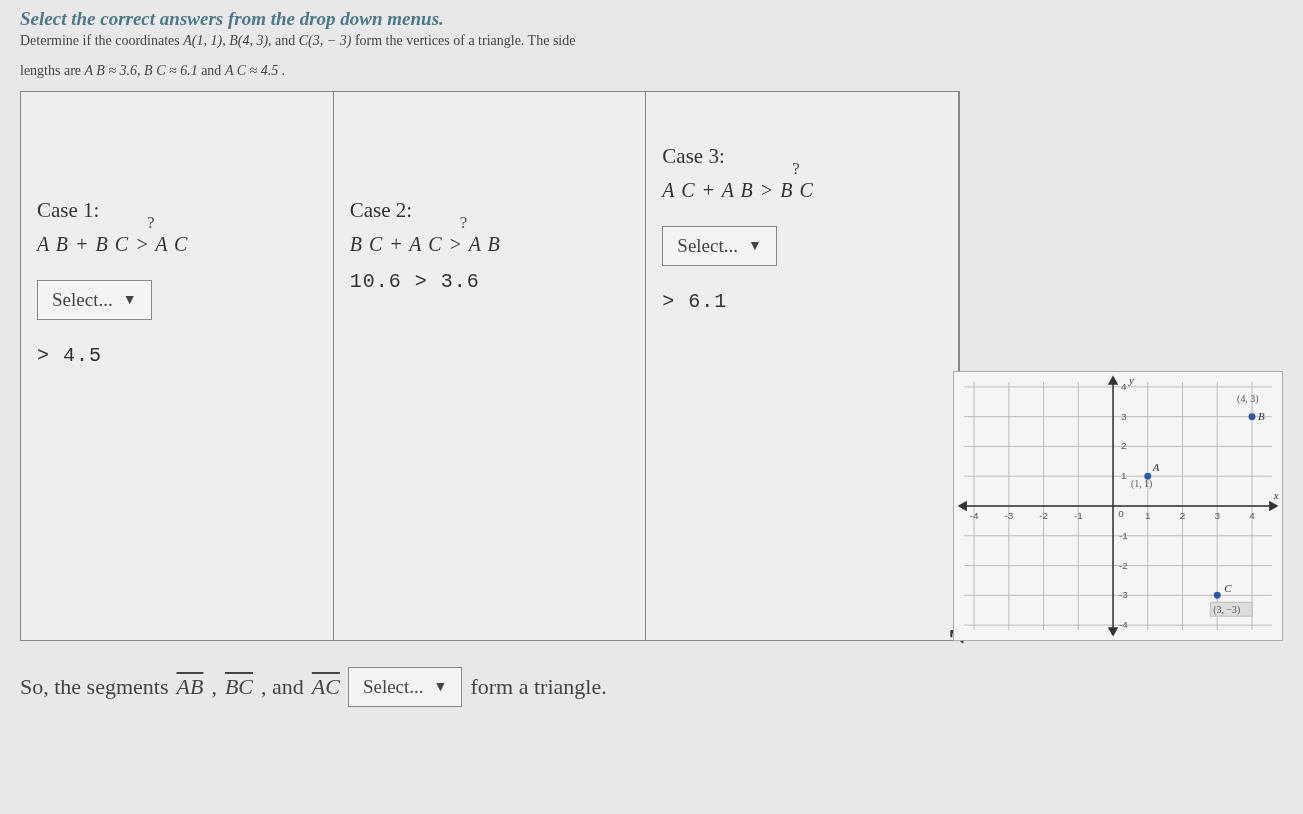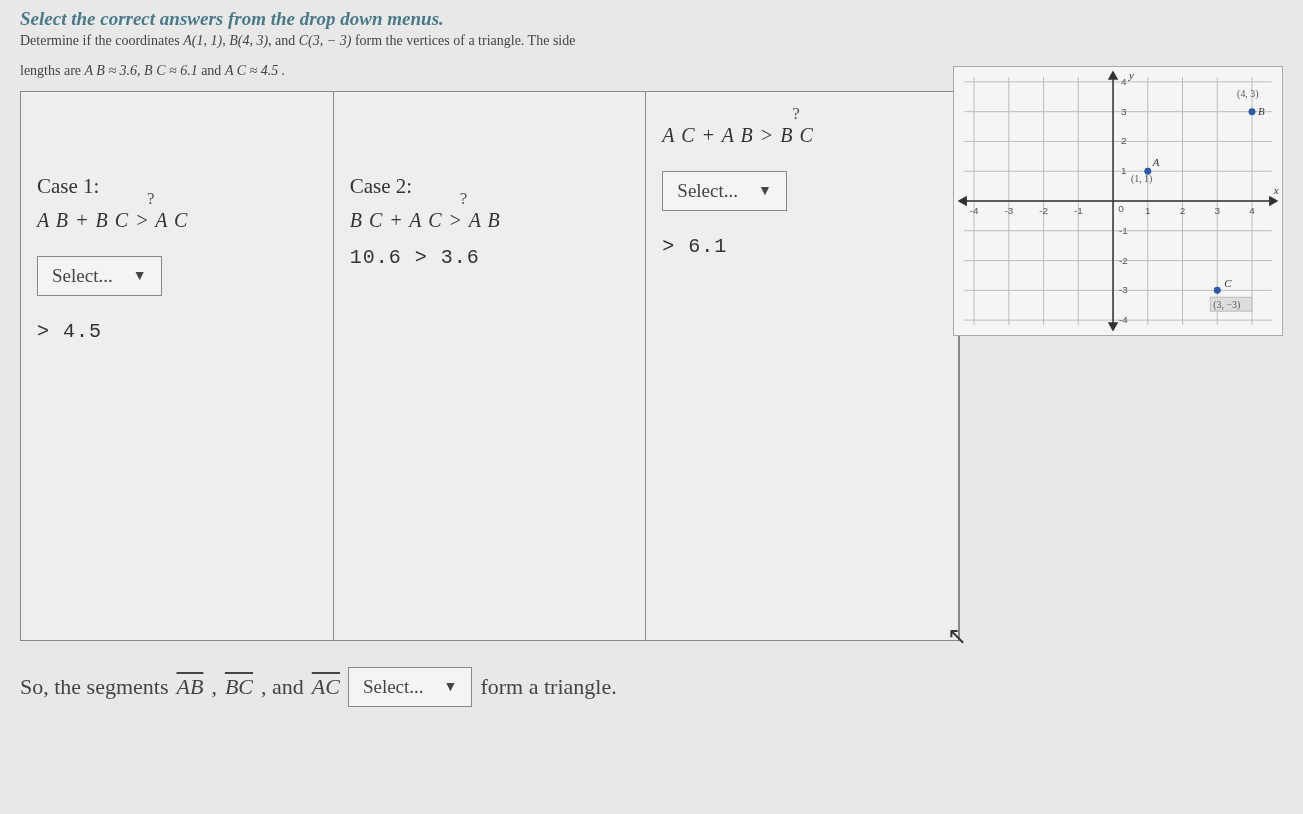--- a/index.html
+++ b/index.html
@@ -16,45 +16,45 @@
       font-style: italic;
       font-size: 19px;
     }
     .problem-text {
       font-size: 14px;
       line-height: 1.6;
       color: #444;
       margin-bottom: 8px;
     }
     .italic { font-style: italic; }
-    .main-row { display: flex; gap: 10px; align-items: flex-start; }
+    .main-row { display: flex; gap: 10px; align-items: flex-end; }
     .cases-box {
       border: 1px solid #888;
       background: #eee;
       display: flex;
       width: 940px;
       height: 550px;
     }
     .case-col {
       flex: 1;
       border-right: 1px solid #888;
       padding: 22px 16px;
       font-size: 20px;
       color: #333;
     }
     .case-col:last-child { border-right: none; }
-    .case-title { margin-top: 60px; margin-bottom: 8px; font-size: 21px; }
+    .case-title { margin-top: 84px; margin-bottom: 8px; font-size: 21px; }
     .case-col:nth-child(3) .case-title { margin-top: 30px; }
     .ineq { font-style: italic; position: relative; margin: 10px 0 14px 0; letter-spacing: 1px; }
     .q-above { position: absolute; top: -20px; font-style: normal; font-size: 17px; color: #555; }
     .num-line { margin: 14px 0; font-family: 'Courier New', monospace; font-size: 20px; letter-spacing: 1px; }
     .dropdown {
       display: inline-flex;
       align-items: center;
-      gap: 20px;
+      gap: 10px;
       border: 1px solid #888;
       background: #f4f4f4;
       padding: 8px 14px;
       font-size: 19px;
       color: #444;
       cursor: pointer;
       margin: 10px 0;
     }
     .dropdown .chev { font-size: 14px; }
     .graph-box {
@@ -119,20 +119,21 @@
       <div class="case-col">
         <div class="case-title">Case 2:</div>
         <div class="ineq">
           <span class="q-above" style="left:110px;">?</span>
           <span>B C + A C  &gt;  A B</span>
         </div>
         <div class="num-line">10.6  &gt;   3.6</div>
       </div>
 
       <div class="case-col">
+        <div class="case-title">Case 3:</div>
         <div class="ineq">
           <span class="q-above" style="left:130px;">?</span>
           <span>A C + A B  &gt;  B C</span>
         </div>
         <div class="dropdown">
           <span>Select...</span>
           <span class="chev">▼</span>
         </div>
         <div class="num-line">&gt; 6.1</div>
       </div>

